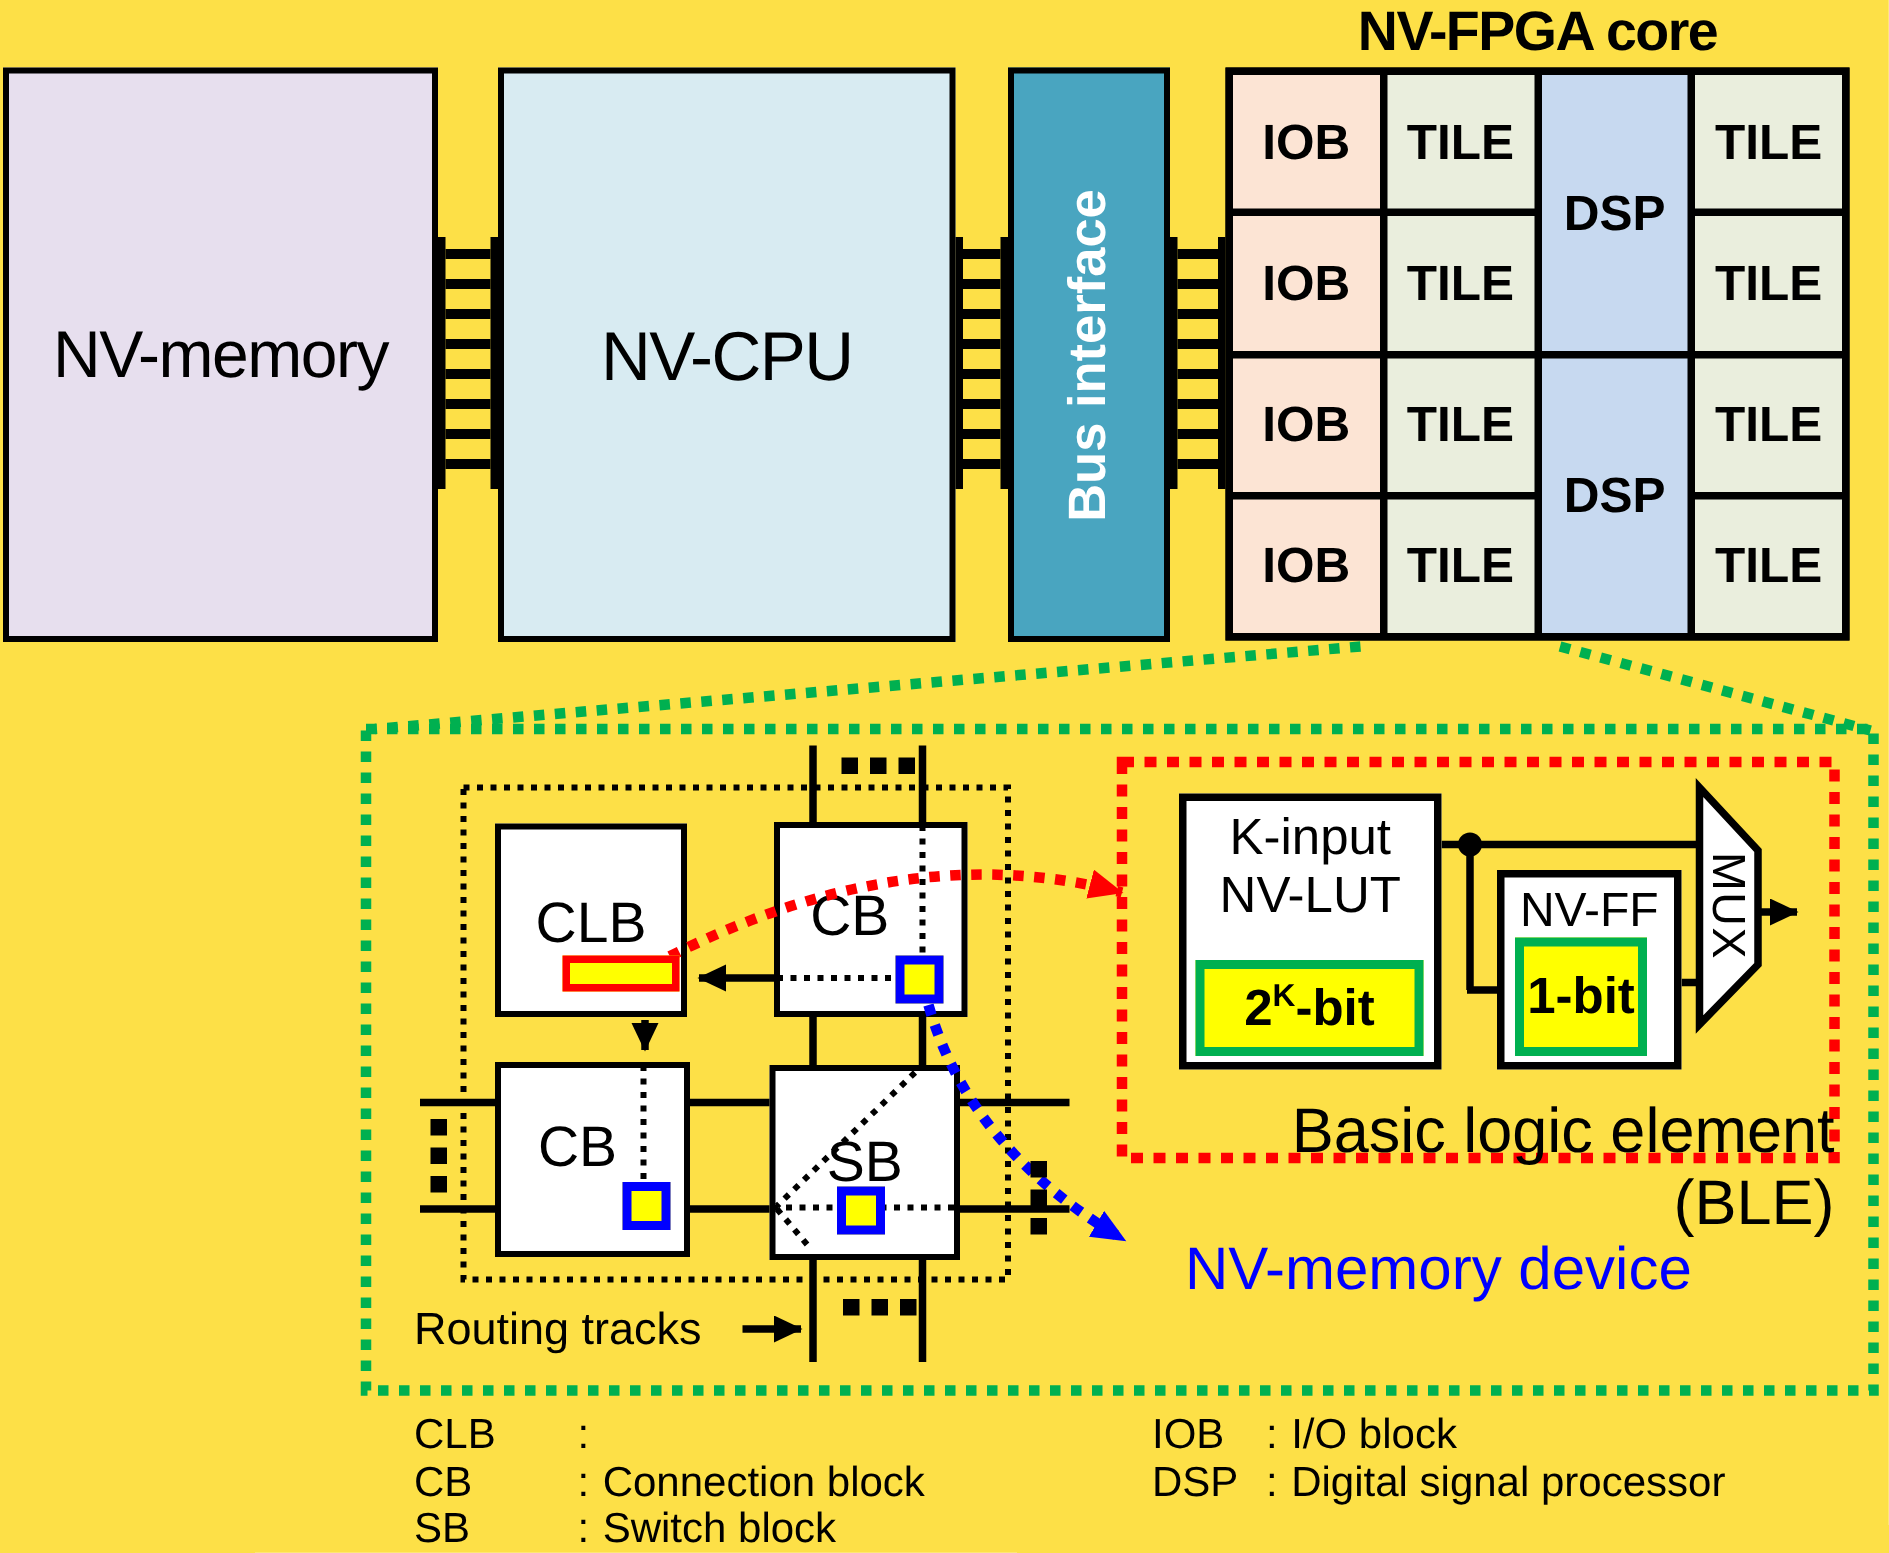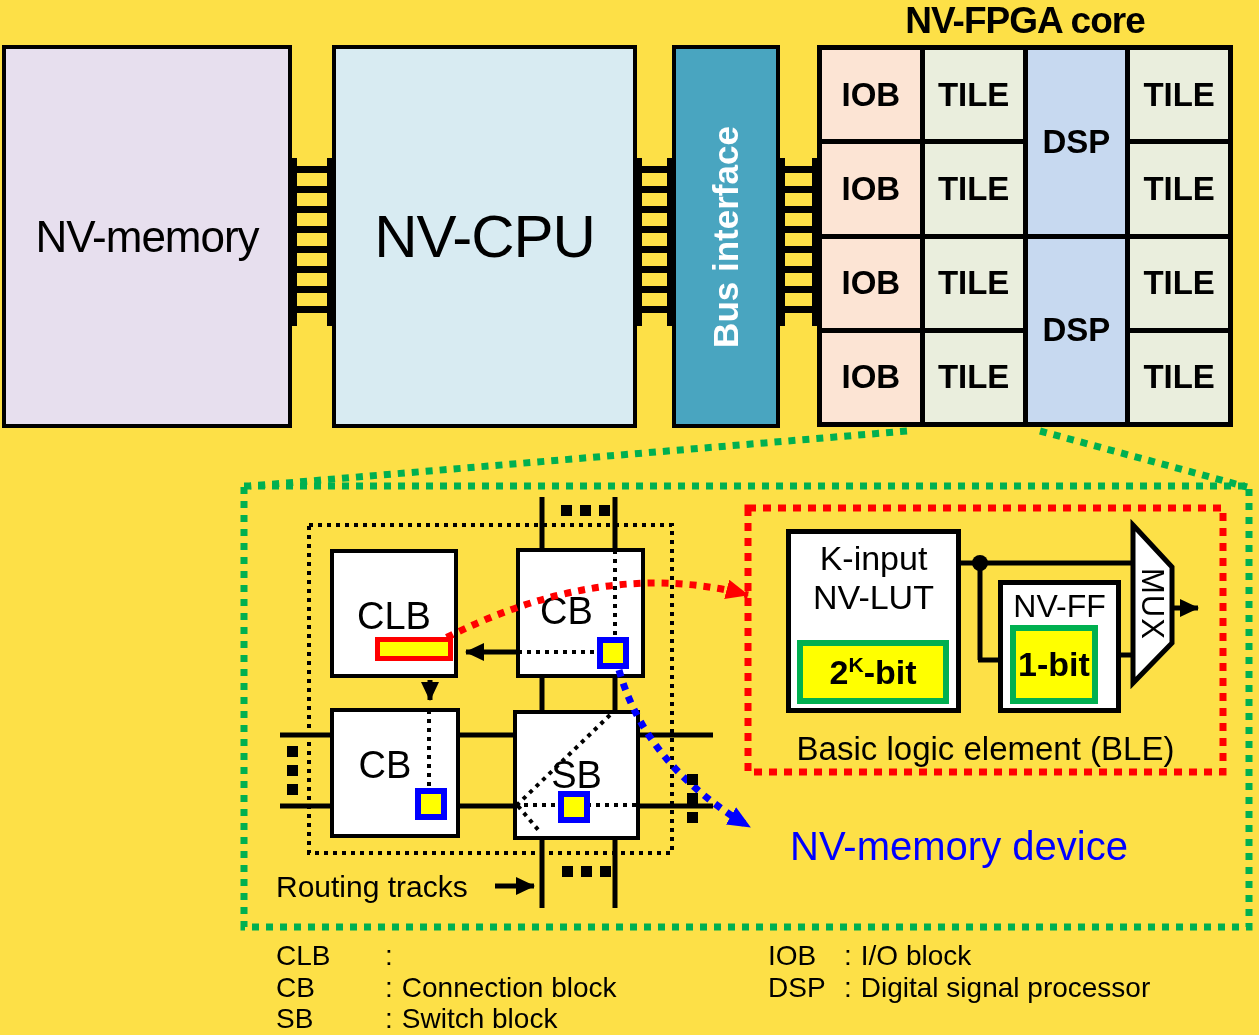--- a/index.html
+++ b/index.html
@@ -26,21 +26,21 @@
   .wbox{background:#fff;border:4px solid #000;display:flex;align-items:center;justify-content:center;}
   .tilelabel{font-size:38px;letter-spacing:0px;}
   .ysq{background:var(--yellow);border:6px solid var(--blue);}
   .yrect{background:var(--yellow);border:5px solid var(--red);}
   .ybig{background:var(--yellow);border:6px solid var(--green);display:flex;align-items:center;justify-content:center;
         font-weight:bold;font-size:34px;}
   sup{font-size:0.62em;vertical-align:super;line-height:0;}
   .lutbox{background:#fff;border:5px solid #000;text-align:center;font-size:34px;line-height:39px;padding-top:5px;}
   .ffbox{background:#fff;border:5px solid #000;text-align:center;font-size:32px;padding-top:3px;}
   .muxlabel{display:flex;align-items:center;justify-content:center;font-size:31px;transform:rotate(90deg);letter-spacing:1px;}
-  .caption{text-align:center;font-size:33px;}
+  .caption{text-align:right;font-size:42px;}
   .nvmem-dev{color:var(--blue);font-size:40px;white-space:nowrap;}
   .rtlabel{font-size:30px;white-space:nowrap;}
   .dots-h{display:flex;gap:8px;} .dots-v{display:flex;flex-direction:column;gap:8px;}
   .dot{width:11px;height:11px;background:#000;}
   .legend{font-size:28px;line-height:31.5px;}
   .legend .row{display:flex;}
   .legend .abbr{display:inline-block;}
   .legend-left .abbr{width:109px;}
   .legend-right .abbr{width:76px;}
   .legend .colon{display:inline-block;margin-right:9px;}
@@ -51,21 +51,21 @@
 
 <div id="stage">
 
   <div class="abs title" style="left:817px;top:0;width:416px;">NV-FPGA core</div>
 
   <div class="abs block" style="left:2px;top:45px;width:290px;height:383px;background:var(--lavender);">
     <span class="blocklabel">NV-memory</span>
   </div>
   <div class="abs ladder" style="left:292px;top:158px;width:40px;height:168px;"></div>
   <div class="abs block" style="left:332px;top:45px;width:305px;height:383px;background:var(--cpu_blue);">
-    <span class="blocklabel" style="font-size:60px;">NV-CPU</span>
+    <span class="blocklabel" style="font-size:46px;">NV-CPU</span>
   </div>
   <div class="abs ladder" style="left:637px;top:158px;width:35px;height:168px;"></div>
   <div class="abs block buswrap" style="left:672px;top:45px;width:108px;height:383px;background:var(--teal);">
     <span class="buslabel">Bus interface</span>
   </div>
   <div class="abs ladder" style="left:780px;top:158px;width:37px;height:168px;"></div>
 
   <div class="abs fpga-grid">
     <div class="cell iob" style="grid-column:1;grid-row:1;">IOB</div>
     <div class="cell tile" style="grid-column:2;grid-row:1;">TILE</div>

